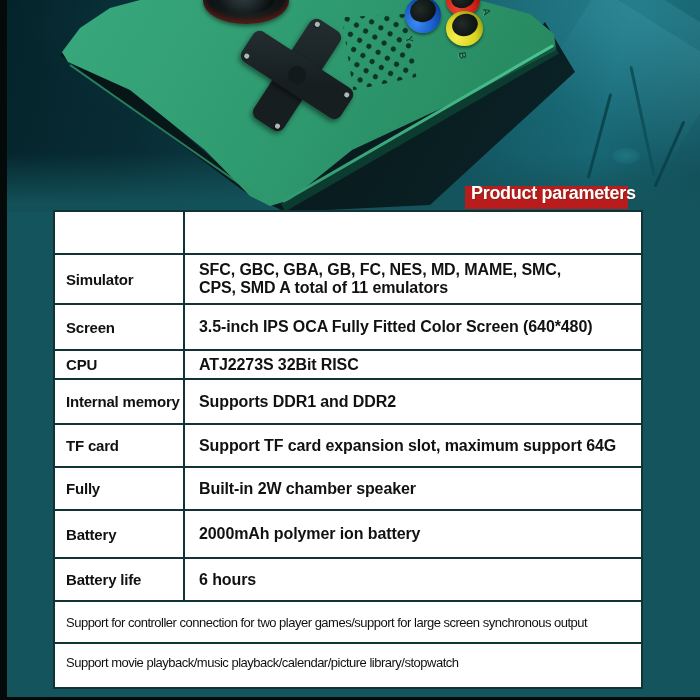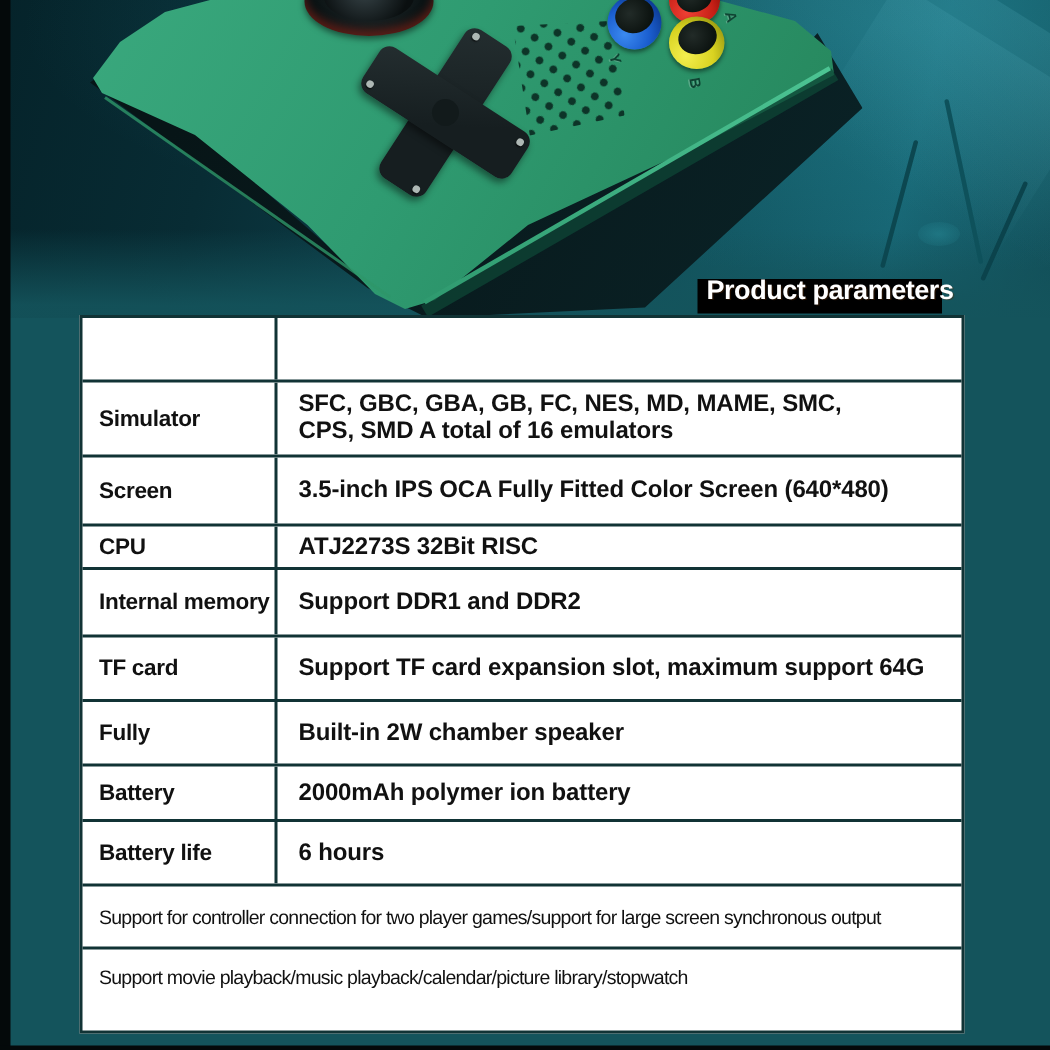--- a/index.html
+++ b/index.html
@@ -69,36 +69,36 @@
   .btn-red .cap{left:5px;top:3px;width:24px;height:20px;}
   .btn-yellow{left:446px;top:11px;width:37px;height:35px;background:radial-gradient(circle at 30% 75%,#f4ef4e 0%,#d9d321 50%,#96950f 85%);}
   .btn-yellow .cap{left:6px;top:3px;width:26px;height:22px;}
   .btn-label{position:absolute;font-size:10px;font-weight:bold;color:rgba(8,58,42,.9);
     text-shadow:0 1px 0 rgba(255,255,255,.22);}
   .ly{left:406px;top:34px;transform:rotate(74deg);}
   .la{left:483px;top:6px;transform:rotate(74deg);}
   .lb{left:459px;top:50px;transform:rotate(80deg);}
 
   
-  .banner{position:absolute;left:465px;top:186px;width:163px;height:23px;background:#000000;z-index:3;}
+  .banner{position:absolute;left:465px;top:186px;width:163px;height:23px;background:#b91c1c;z-index:3;}
   .banner span{display:block;margin-top:-3px;padding-left:6px;font-size:18px;font-weight:bold;
     letter-spacing:-.3px;color:#fff;text-shadow:1px 1px 0 rgba(90,40,0,.35);white-space:nowrap;}
 
   
   .spec-table{position:absolute;left:53px;top:210px;width:590px;height:479px;background:#fff;
     border:2px solid #113335;box-sizing:border-box;z-index:2;display:flex;flex-direction:column;}
   .row{display:flex;box-sizing:border-box;border-top:2px solid #113335;overflow:hidden;}
   .row:first-child{border-top:none;flex-direction:column;}
   .cell{display:flex;align-items:center;box-sizing:border-box;color:#111;}
   .cell.label{width:130px;flex:0 0 130px;border-right:2px solid #113335;padding-left:11px;
     font-size:15px;font-weight:bold;letter-spacing:-.2px;white-space:nowrap;}
   .cell.value{flex:1;padding-left:14px;padding-right:2px;font-size:16px;font-weight:bold;
     letter-spacing:-.1px;white-space:pre-line;line-height:18px;}
   .r0{height:41px;} .r1{height:50px;} .r2{height:46px;} .r3{height:29px;} .r4{height:45px;}
-  .r5{height:43px;} .r6{height:43px;} .r7{height:37px;} .r8{height:43px;}
+  .r5{height:43px;} .r6{height:43px;} .r7{height:48px;} .r8{height:43px;}
   .f0{height:42px;} .f1{height:39px;}
   .footer-cell{display:flex;align-items:center;box-sizing:border-box;width:100%;padding-left:11px;
     font-size:13px;font-weight:normal;letter-spacing:-.5px;white-space:nowrap;color:#111;}
 </style>
 </head>
 <body>
 
 <div id="stage">
 
   <div class="photo">
@@ -153,33 +153,33 @@
   </div>
 
   <div class="spec-table">
     <div class="row r0">
       <div class="cell label">System</div>
       <div class="cell value">RTOS</div>
     </div>
     <div class="row r1">
       <div class="cell label">Simulator</div>
       <div class="cell value">SFC, GBC, GBA, GB, FC, NES, MD, MAME, SMC,
-CPS, SMD A total of 16 emulators</div>
+CPS, SMD A total of 11 emulators</div>
     </div>
     <div class="row r2">
       <div class="cell label">Screen</div>
       <div class="cell value">3.5-inch IPS OCA Fully Fitted Color Screen (640*480)</div>
     </div>
     <div class="row r3">
       <div class="cell label">CPU</div>
       <div class="cell value">ATJ2273S 32Bit RISC</div>
     </div>
     <div class="row r4">
       <div class="cell label">Internal memory</div>
-      <div class="cell value">Support DDR1 and DDR2</div>
+      <div class="cell value">Supports DDR1 and DDR2</div>
     </div>
     <div class="row r5">
       <div class="cell label">TF card</div>
       <div class="cell value">Support TF card expansion slot, maximum support 64G</div>
     </div>
     <div class="row r6">
       <div class="cell label">Fully</div>
       <div class="cell value">Built-in 2W chamber speaker</div>
     </div>
     <div class="row r7">

